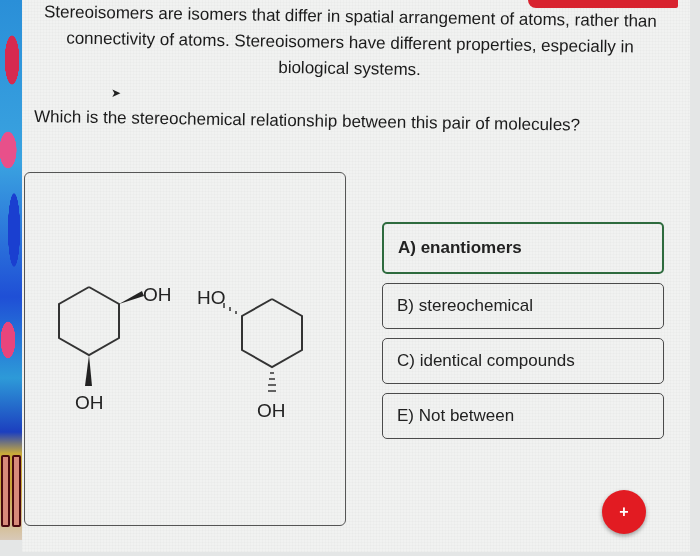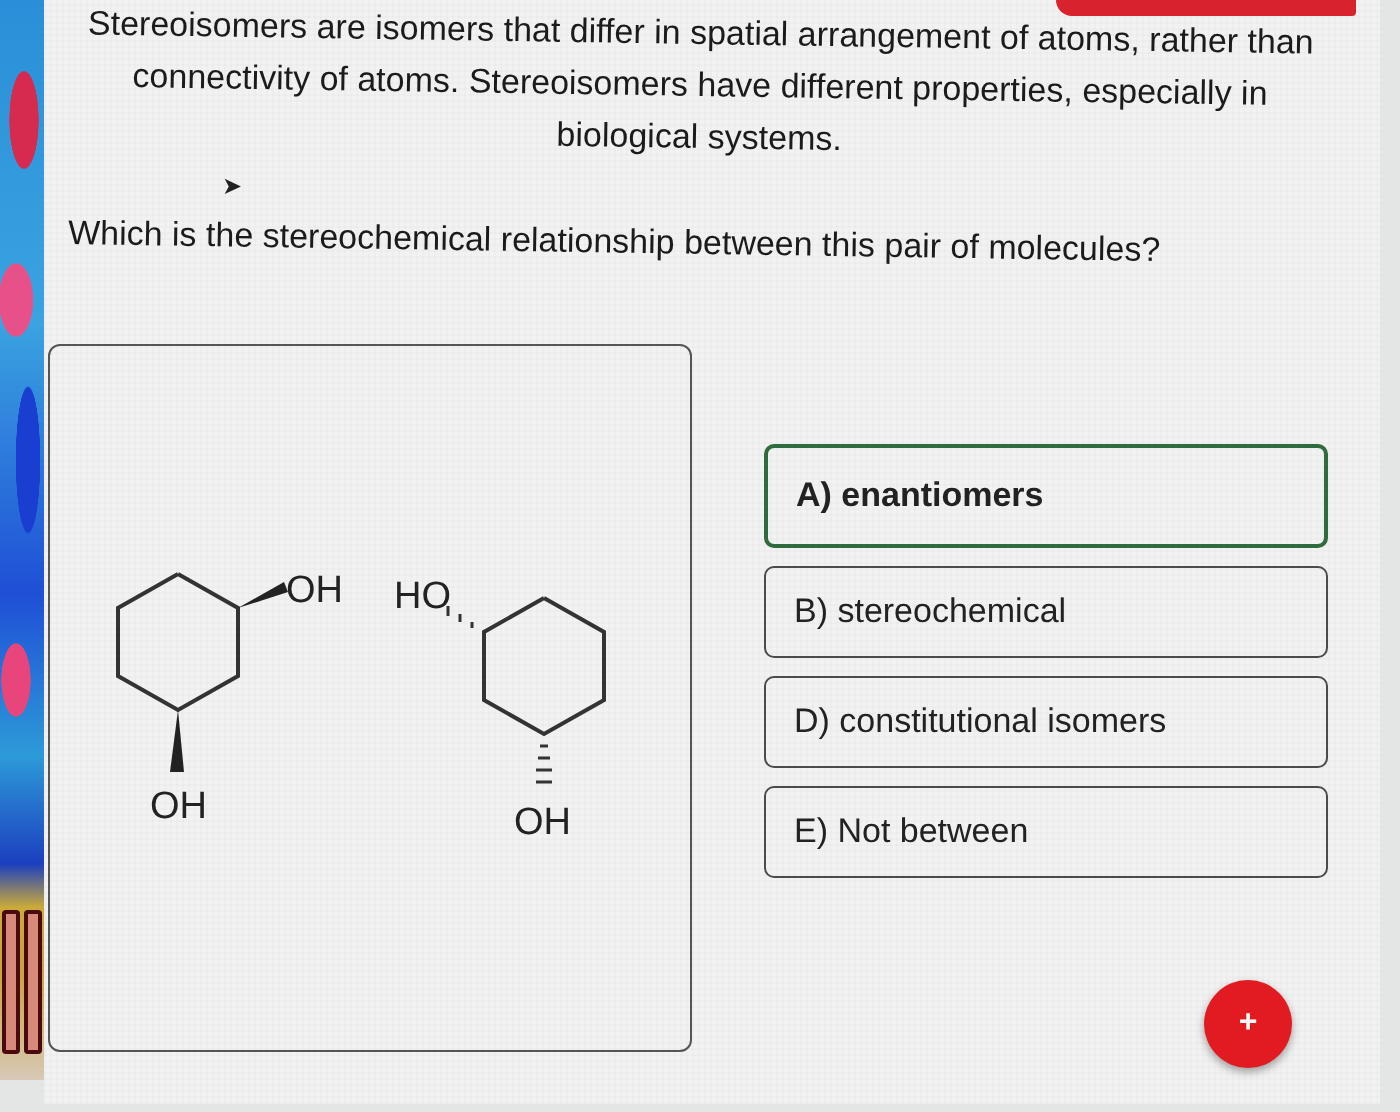--- a/index.html
+++ b/index.html
@@ -128,21 +128,21 @@
 </div>
 
 <div class="answers">
   <div class="answer selected">
     <span>A) enantiomers</span>
   </div>
   <div class="answer">
     <span>B) stereochemical</span>
   </div>
   <div class="answer">
-    <span>D) constitutional isomers</span>
+    <span>C) identical compounds</span>
   </div>
   <div class="answer">
     <span>E) Not between</span>
   </div>
 </div>
 
 <div class="fab">
   <span>+</span>
 </div>
 

